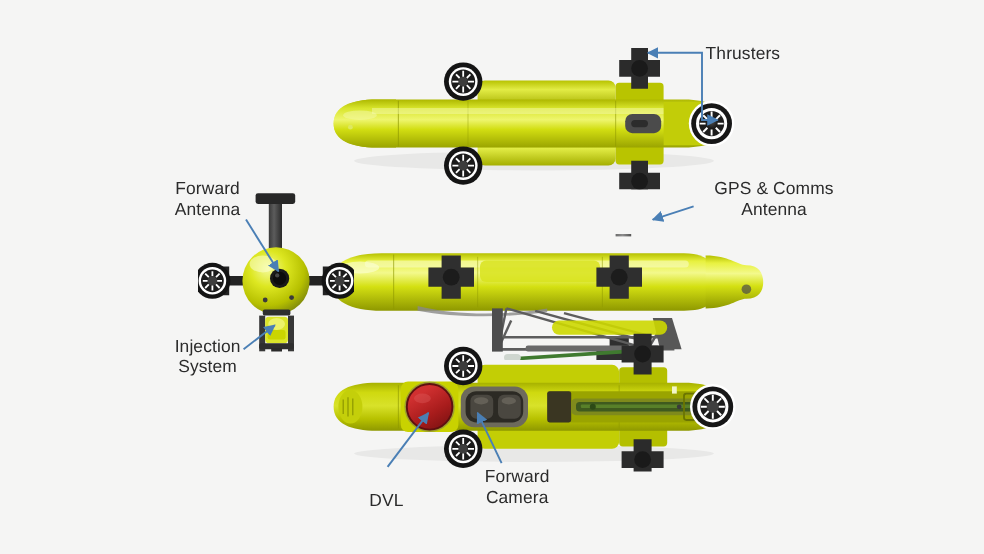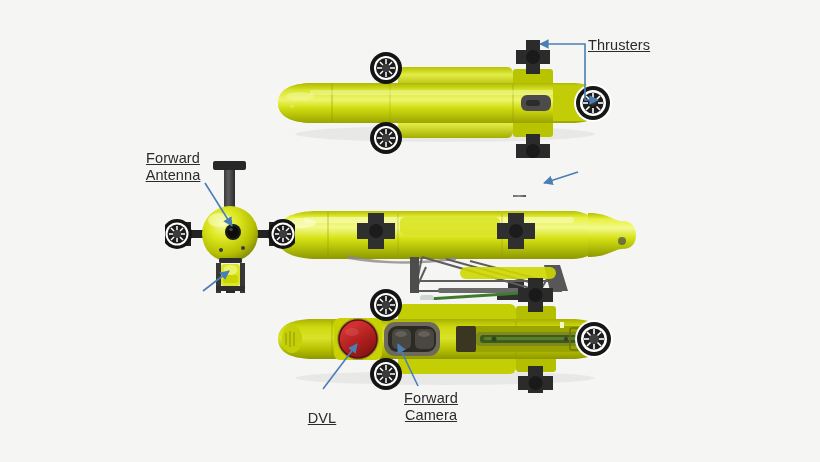--- a/index.html
+++ b/index.html
@@ -15,21 +15,20 @@
     overflow: hidden;
     font-family: "Liberation Sans", sans-serif;
   }
   .label {
     position: absolute;
     color: #2b2b2b;
     font-size: 14.5px;
     line-height: 17px;
     white-space: pre-line;
     letter-spacing: .1px;
-    text-decoration: underline;
   }
   .lbl-center { text-align: center; }
   svg.overlay {
     position: absolute;
     left: 0; top: 0;
     width: 820px; height: 462px;
     pointer-events: none;
   }
   .vehicle { position: absolute; }
 </style>
@@ -450,23 +449,27 @@
       <path d="M323,389 L357,344" marker-end="url(#arrowHead)"></path>
     </g>
 
     <g stroke="#4a7fb5" stroke-width="1.6" fill="none">
       <path d="M418,386 L398,344" marker-end="url(#arrowHead)"></path>
     </g>
   </svg>
 
   <div class="label" style="left:588px; top:37px;">Thrusters</div>
 
+  <div class="label lbl-center" style="left:580px; top:150px; width:130px;">GPS &amp; Comms
+Antenna</div>
 
   <div class="label lbl-center" style="left:128px; top:150px; width:90px;">Forward
 Antenna</div>
 
+  <div class="label lbl-center" style="left:130px; top:281px; width:86px;">Injection
+System</div>
 
   <div class="label lbl-center" style="left:294px; top:410px; width:56px;">DVL</div>
 
   <div class="label lbl-center" style="left:376px; top:390px; width:110px;">Forward
 Camera</div>
 
 </div>
 
 </body></html>

